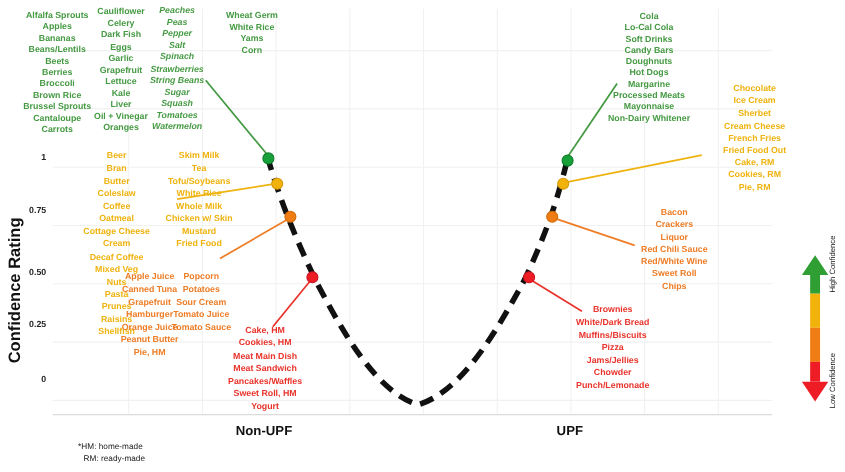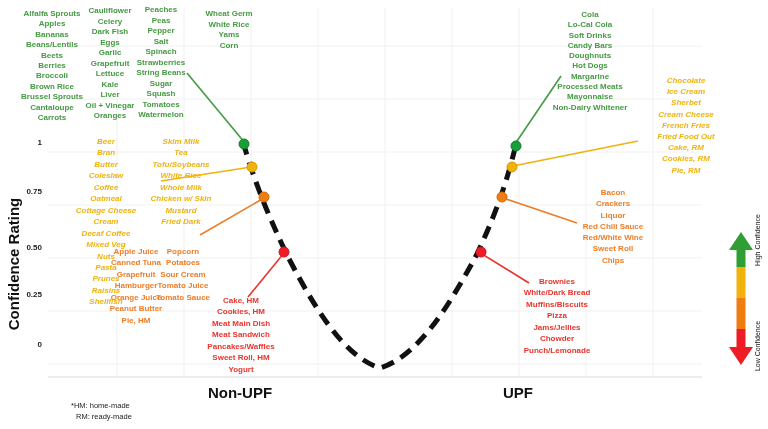--- a/index.html
+++ b/index.html
@@ -1,25 +1,25 @@
 <!DOCTYPE html>
 <html><head>
 <meta charset="utf-8">
 <style>
   html,body{margin:0;padding:0;background:#fff;}
   #stage{position:relative;width:768px;height:429px;background:#fff;overflow:hidden;
          font-family:"Liberation Sans",sans-serif;}
   .col{position:absolute;text-align:center;white-space:nowrap;font-size:8px;font-weight:600;}
   .green{color:#459a43;}
-  .gold{color:#efb30f;font-style:italic;}
+  .gold{color:#efb30f;}
   .orange{color:#ee7d27;}
   .red{color:#e9342c;}
   .tick{position:absolute;width:32px;text-align:right;font-size:8px;font-weight:700;color:#222;}
   .axis-title{position:absolute;font-weight:700;color:#111;text-align:center;}
-  .cat-label{position:absolute;font-weight:700;color:#111;text-align:center;font-size:15px;}
+  .cat-label{position:absolute;font-weight:700;color:#111;text-align:center;font-size:12px;}
   .rot{transform:rotate(-90deg);}
   .legend-label{position:absolute;width:70px;height:10px;font-size:7px;color:#111;
                 text-align:center;transform:rotate(-90deg);}
   .footnote{position:absolute;left:71px;top:400px;font-size:7.5px;color:#222;line-height:11px;}
   svg{position:absolute;left:0;top:0;}
 </style>
 </head>
 <body>
 
 <div id="stage">
@@ -89,21 +89,21 @@
       <div>Dark Fish</div>
       <div>Eggs</div>
       <div>Garlic</div>
       <div>Grapefruit</div>
       <div>Lettuce</div>
       <div>Kale</div>
       <div>Liver</div>
       <div>Oil + Vinegar</div>
       <div>Oranges</div>
     </div>
-  <div class="col green" style="left:111px;top:5px;width:100px;line-height:10.55px;">
+  <div class="col green" style="left:111px;top:5px;width:100px;line-height:10.55px;font-style:italic;">
       <div>Peaches</div>
       <div>Peas</div>
       <div>Pepper</div>
       <div>Salt</div>
       <div>Spinach</div>
       <div>Strawberries</div>
       <div>String Beans</div>
       <div>Sugar</div>
       <div>Squash</div>
       <div>Tomatoes</div>
@@ -146,21 +146,21 @@
       <div>Shellfish</div>
     </div>
   <div class="col gold" style="left:131px;top:136px;width:100px;line-height:11.45px;">
       <div>Skim Milk</div>
       <div>Tea</div>
       <div>Tofu/Soybeans</div>
       <div>White Rice</div>
       <div>Whole Milk</div>
       <div>Chicken w/ Skin</div>
       <div>Mustard</div>
-      <div>Fried Dark</div>
+      <div>Fried Food</div>
     </div>
   <div class="col gold" style="left:646px;top:75px;width:80px;line-height:11.2px;">
       <div>Chocolate</div>
       <div>Ice Cream</div>
       <div>Sherbet</div>
       <div>Cream Cheese</div>
       <div>French Fries</div>
       <div>Fried Food Out</div>
       <div>Cake, RM</div>
       <div>Cookies, RM</div>

